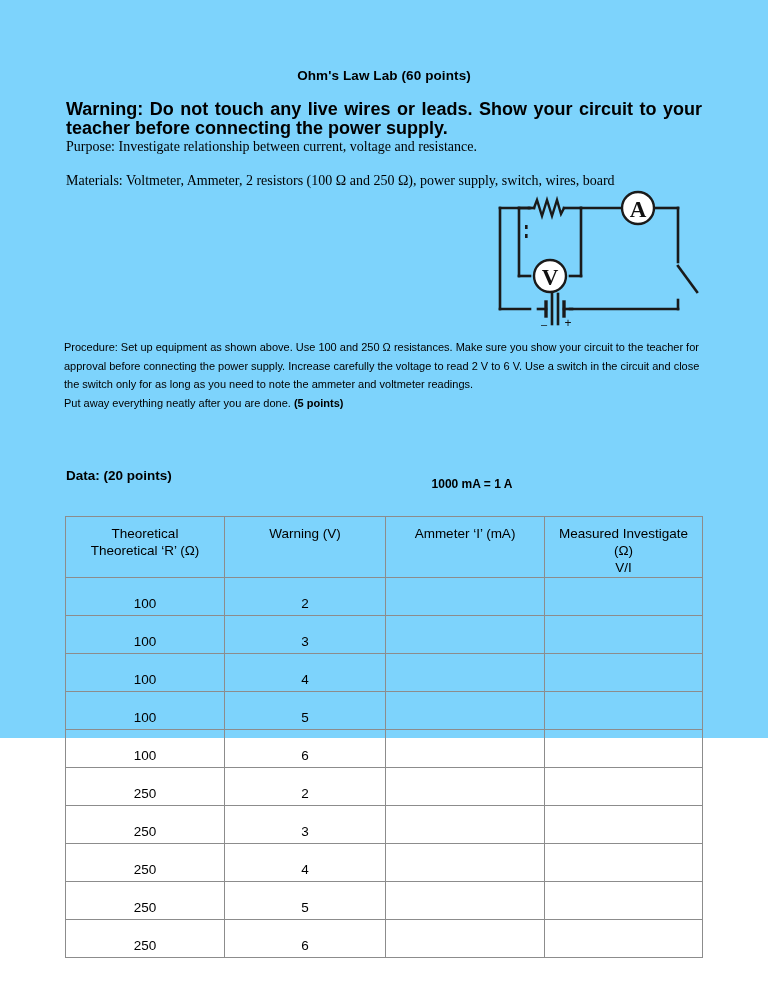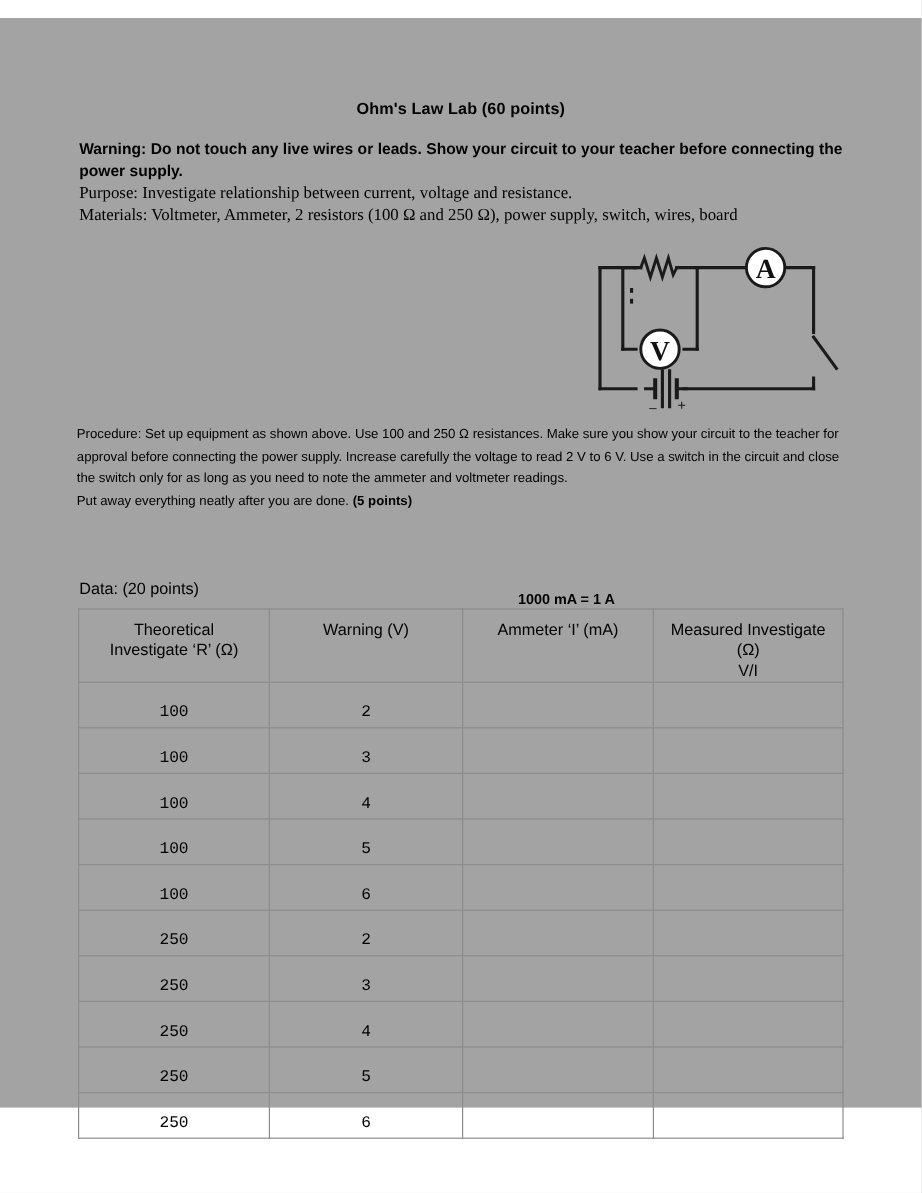--- a/index.html
+++ b/index.html
@@ -12,55 +12,54 @@
     height: 994px;
     font-family: "Liberation Sans", sans-serif;
     color: #000000;
     position: relative;
     overflow: hidden;
   }
   .page {
     position: absolute;
     left: 0; top: 0;
     width: 768px;
-    height: 908px;
-    background: #a3a3a3;
-    margin-top: 15px;
+    height: 738px;
+    background: #7dd3fc;
   }
   .doc-title {
     position: absolute;
     left: 66px;
     top: 68px;
     width: 636px;
     text-align: center;
     font-size: 13.5px;
     font-weight: bold;
     letter-spacing: 0.1px;
   }
   .warning-block {
     position: absolute;
     left: 66px;
     top: 100px;
     width: 636px;
-    font-size: 13px;
+    font-size: 18px;
     line-height: 18.5px;
     text-align: justify;
   }
   .warning-block b { font-weight: bold; }
   .purpose-line, .materials-line {
     position: absolute;
     left: 66px;
     width: 650px;
     font-size: 14px;
     line-height: 18px;
     white-space: nowrap;
     font-family: Liberation Serif, serif;
   }
   .purpose-line { top: 138px; }
-  .materials-line { top: 156px; }
+  .materials-line { top: 172px; }
 
   
   .circuit-wrap {
     position: absolute;
     left: 486px;
     top: 184px;
     width: 240px;
     height: 148px;
   }
   .circuit-wrap svg { display: block; }
@@ -76,37 +75,37 @@
   }
   .procedure-block p { margin: 0; }
   .procedure-block b { font-weight: bold; }
 
   
   .data-heading {
     position: absolute;
     left: 66px;
     top: 468px;
     font-size: 13.5px;
-    font-weight: normal;
+    font-weight: bold;
   }
   .ma-note {
     position: absolute;
     left: 372px;
     top: 477px;
     width: 200px;
     text-align: center;
     font-size: 12px;
     font-weight: bold;
   }
 
   
   .data-table {
     position: absolute;
     left: 65px;
-    top: 492px;
+    top: 516px;
     width: 637px;
     border-collapse: collapse;
     table-layout: fixed;
     font-size: 13.5px;
   }
   .data-table col.c1 { width: 159px; }
   .data-table col.c2 { width: 161px; }
   .data-table col.c3 { width: 159px; }
   .data-table col.c4 { width: 158px; }
   .data-table th,
@@ -119,21 +118,20 @@
   .data-table thead th {
     height: 52px;
     vertical-align: top;
     padding-top: 8px;
     line-height: 17px;
   }
   .data-table tbody td {
     height: 33px;
     vertical-align: bottom;
     padding-bottom: 4px;
-    font-family: Liberation Mono, monospace;
   }
   .hdr-l1 { display: block; }
   .hdr-l2 { display: block; }
   .hdr-l3 { display: block; }
 </style>
 </head>
 <body>
 
 <div class="page">
 
@@ -220,21 +218,21 @@
     <colgroup>
       <col class="c1">
         <col class="c2">
         <col class="c3">
         <col class="c4">
     </colgroup>
     <thead>
       <tr>
         <th>
           <span class="hdr-l1">Theoretical</span>
-          <span class="hdr-l2">Investigate ‘R’ (Ω)</span>
+          <span class="hdr-l2">Theoretical ‘R’ (Ω)</span>
         </th>
         <th>
           <span class="hdr-l1">Warning (V)</span>
         </th>
         <th>
           <span class="hdr-l1">Ammeter ‘I’ (mA)</span>
         </th>
         <th>
           <span class="hdr-l1">Measured Investigate</span>
           <span class="hdr-l2">(Ω)</span>

